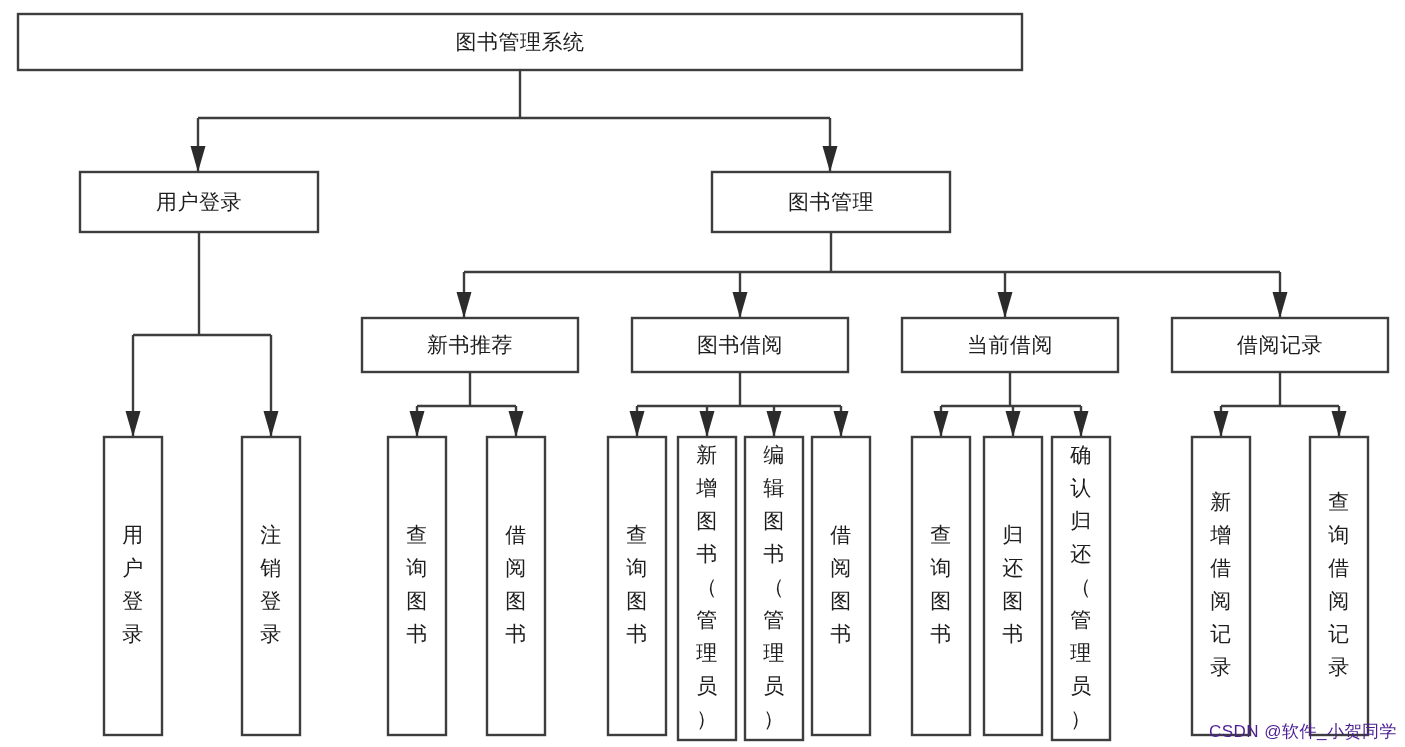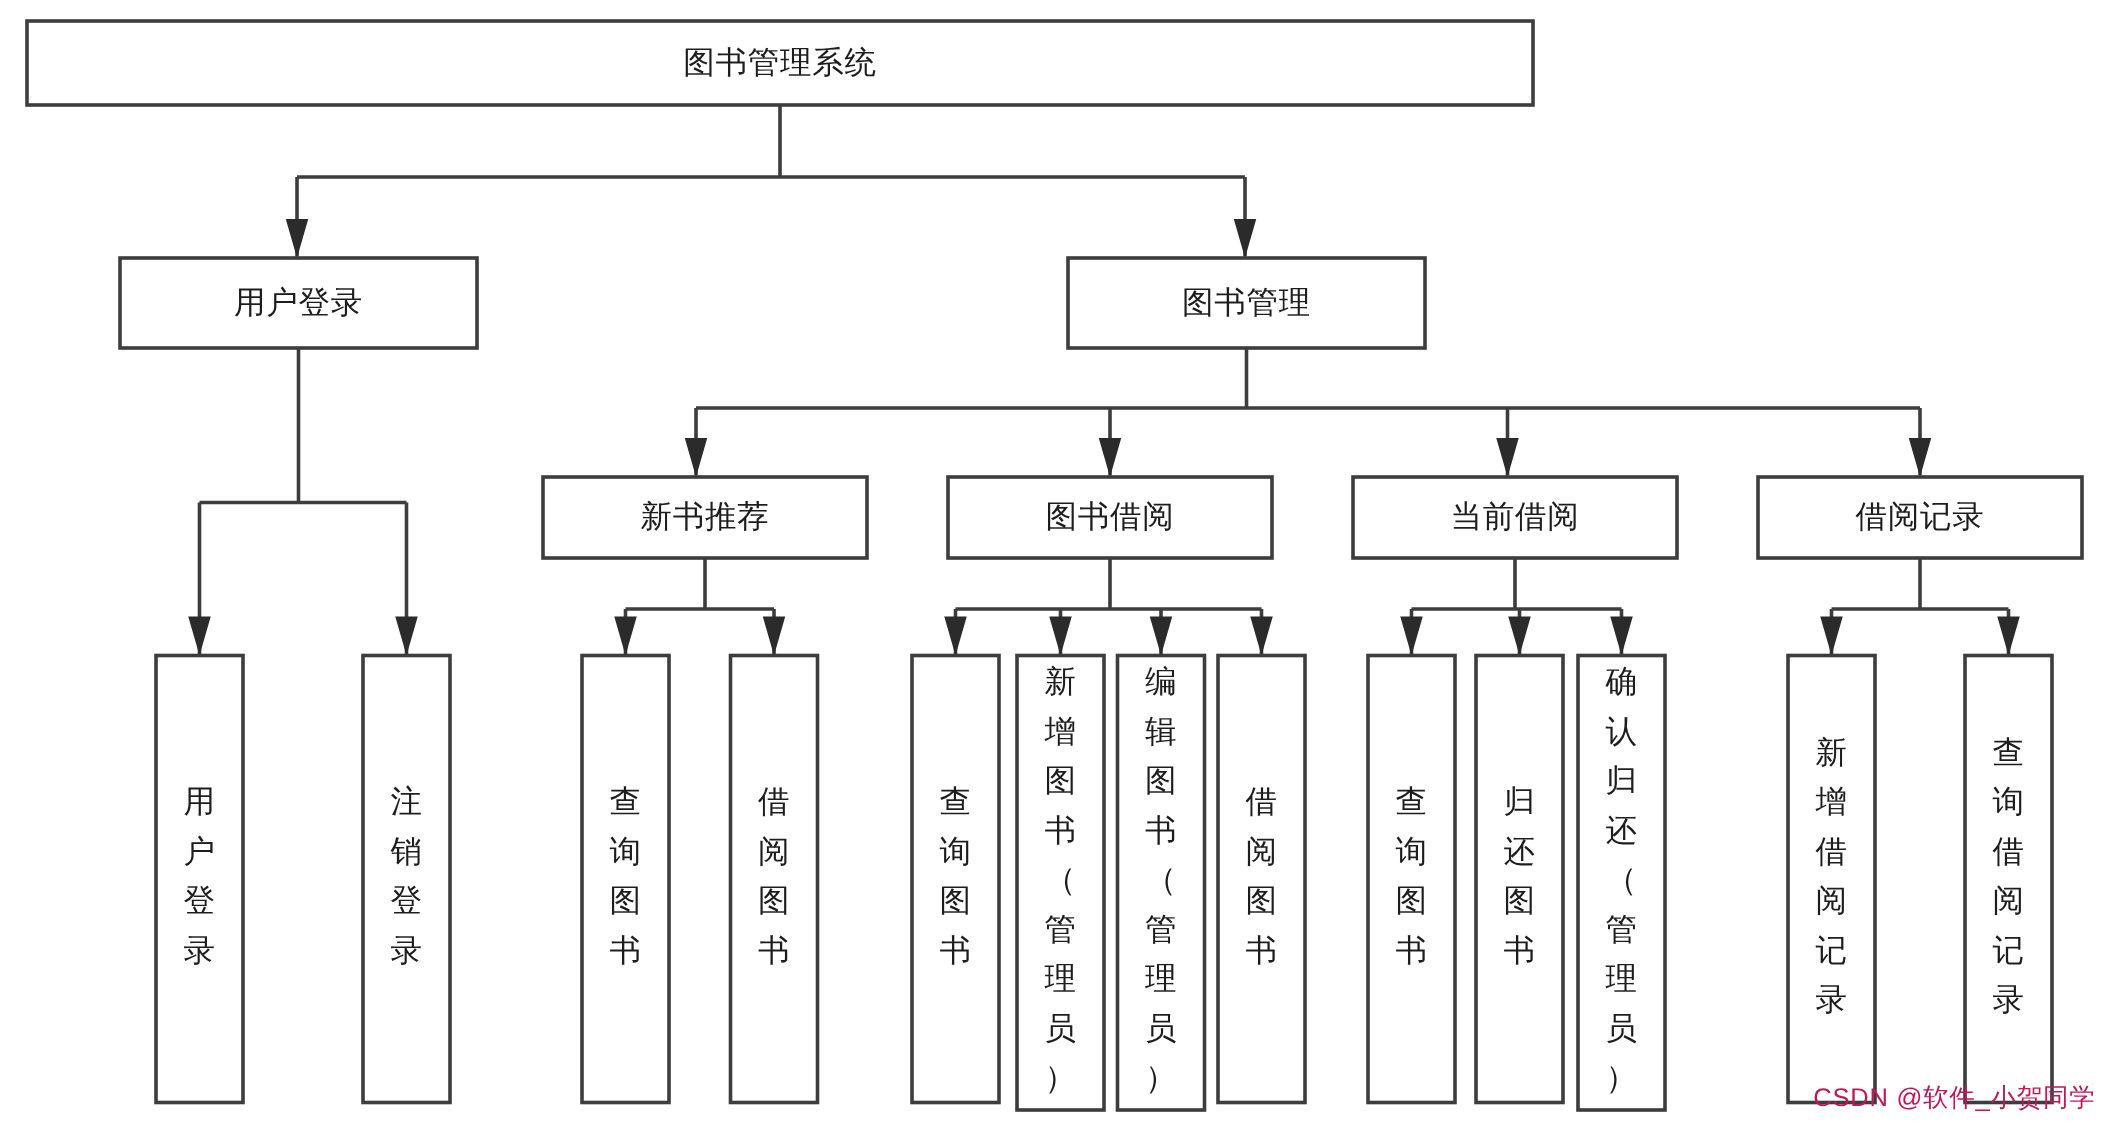--- a/index.html
+++ b/index.html
@@ -56,21 +56,21 @@
   .arrow-head {
     fill: #2b2b2b;
     stroke: none;
   }
   .watermark {
     position: absolute;
     right: 8px;
     bottom: 4px;
     font-family: "Liberation Sans", "DejaVu Sans", sans-serif;
     font-size: 17px;
-    color: #be185d;
+    color: #4c1d95;
     white-space: nowrap;
     user-select: none;
     letter-spacing: 0.5px;
   }
 </style>
 </head>
 <body>
 
 <div id="diagram-root">
 

